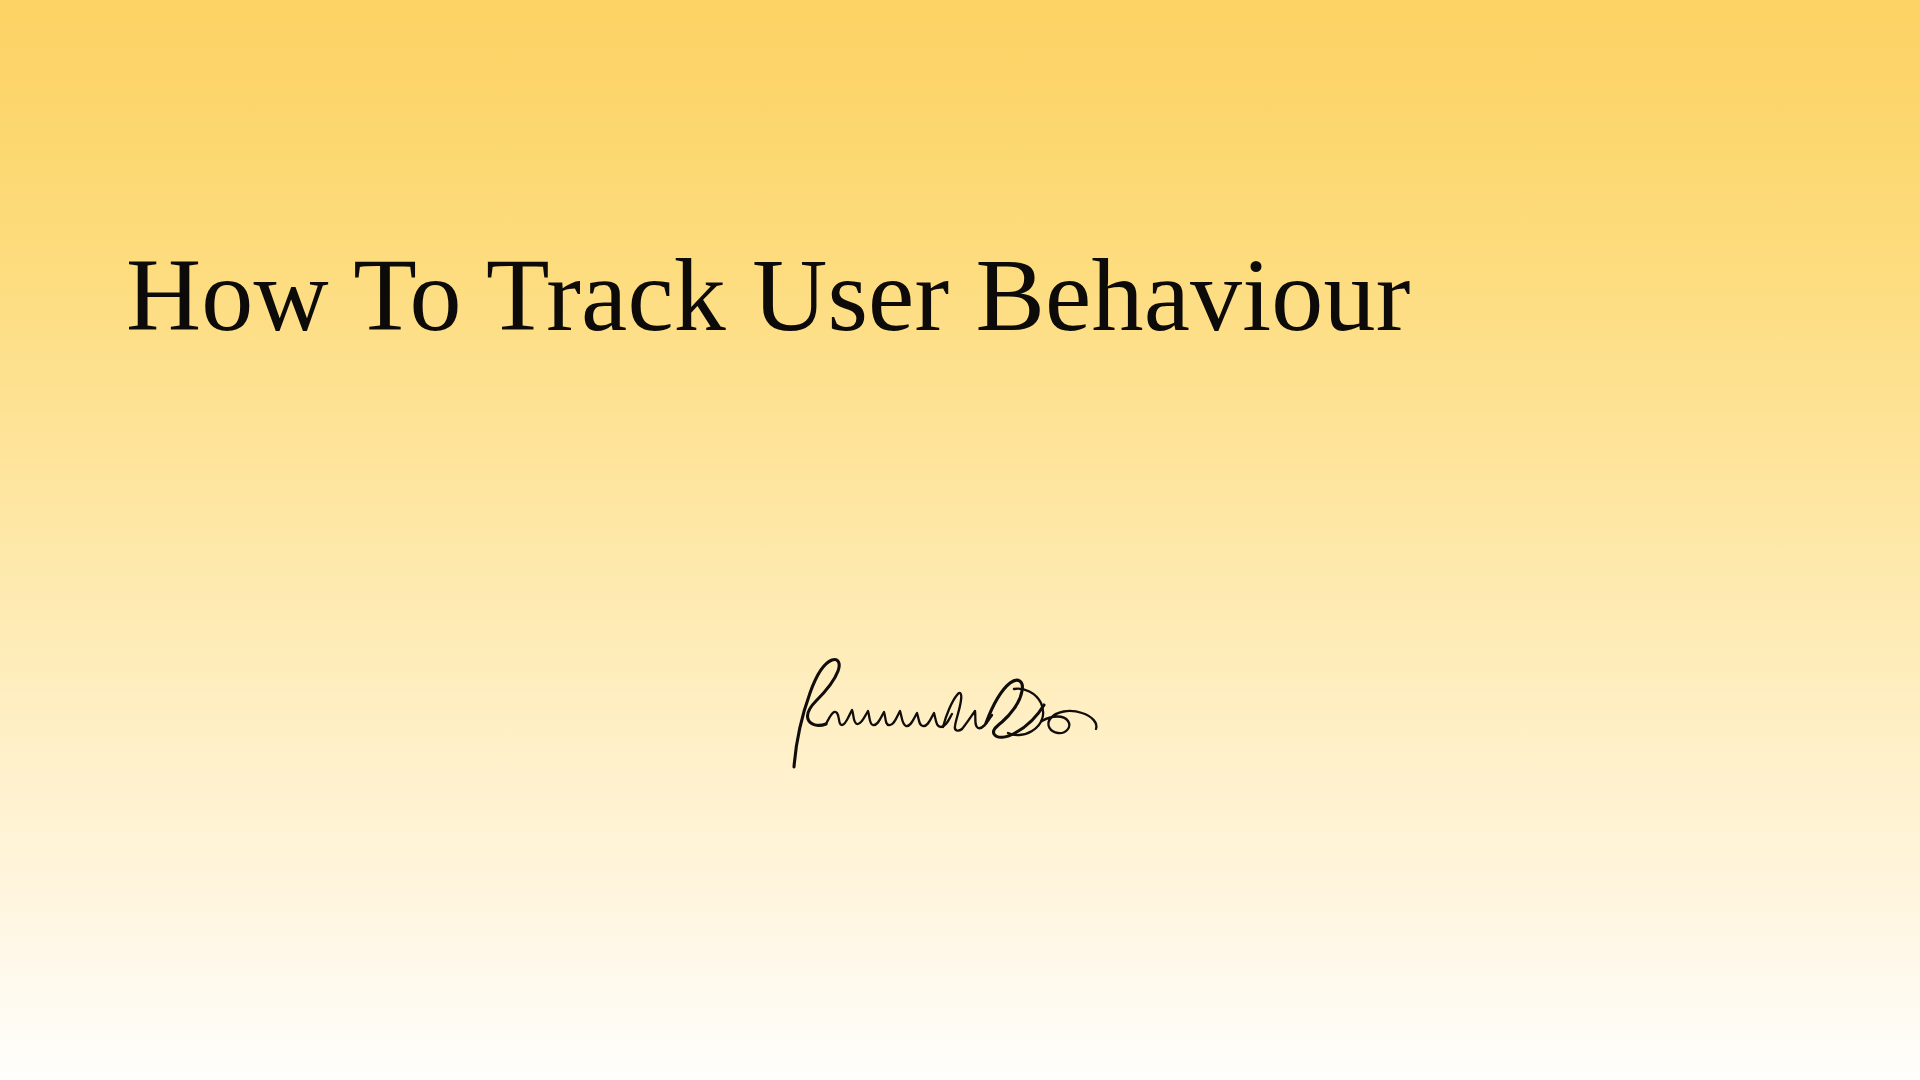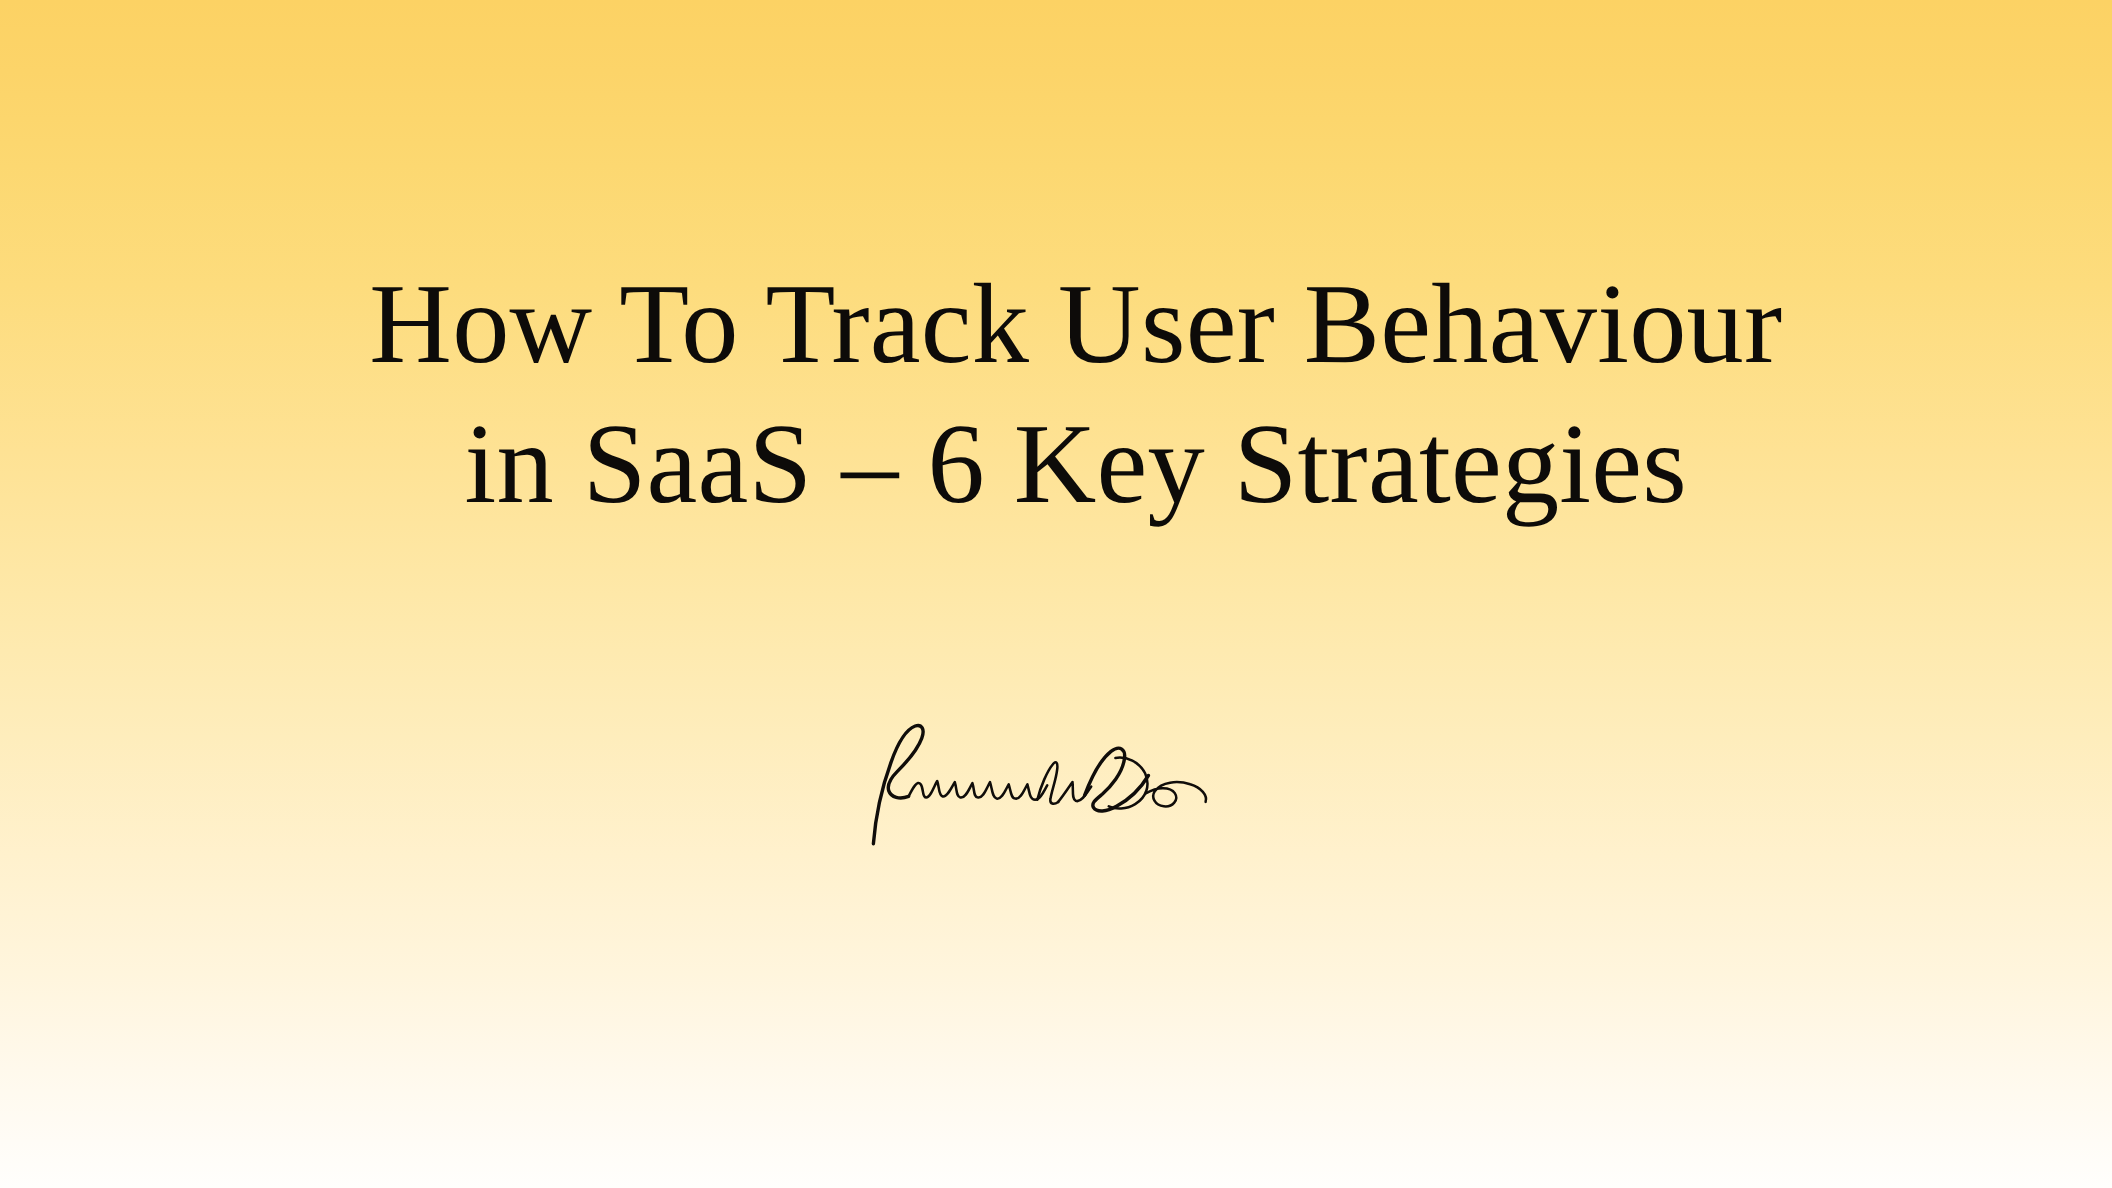--- a/index.html
+++ b/index.html
@@ -36,21 +36,21 @@
     );
     overflow: hidden;
   }
 
   
   #title-block {
     position: absolute;
     left: 0;
     right: 0;
     top: 232px;
-    text-align: center;
+    text-align: left;
     padding: 0 90px;
     box-sizing: border-box;
     margin-left: 36px;
   }
 
   .title-line {
     display: block;
     font-family: "Liberation Serif", "DejaVu Serif", serif;
     font-size: 104px;
     font-weight: 400;
@@ -90,21 +90,20 @@
     stroke-width: 2.3 !important;
   }
 </style>
 </head>
 <body>
 
 <div id="slide">
 
   <div id="title-block">
     <span class="title-line">How To Track User Behaviour</span>
-    <span class="title-line">in SaaS – 6 Key Strategies</span>
   </div>
 
   <div id="signature-wrap">
     <svg id="signature-svg" viewBox="0 0 360 130" aria-hidden="true">
 
       <path d="M14 122 C 16 96, 22 70, 30 48 C 36 31, 44 18, 52 15
                C 58 13, 61 18, 58 26 C 54 37, 44 48, 36 56
                C 30 62, 26 68, 28 74 C 30 80, 38 82, 46 79"></path>
 
       <path class="sig-thin" d="M46 79 C 50 71, 54 64, 57 68 C 60 72, 58 80, 62 80

